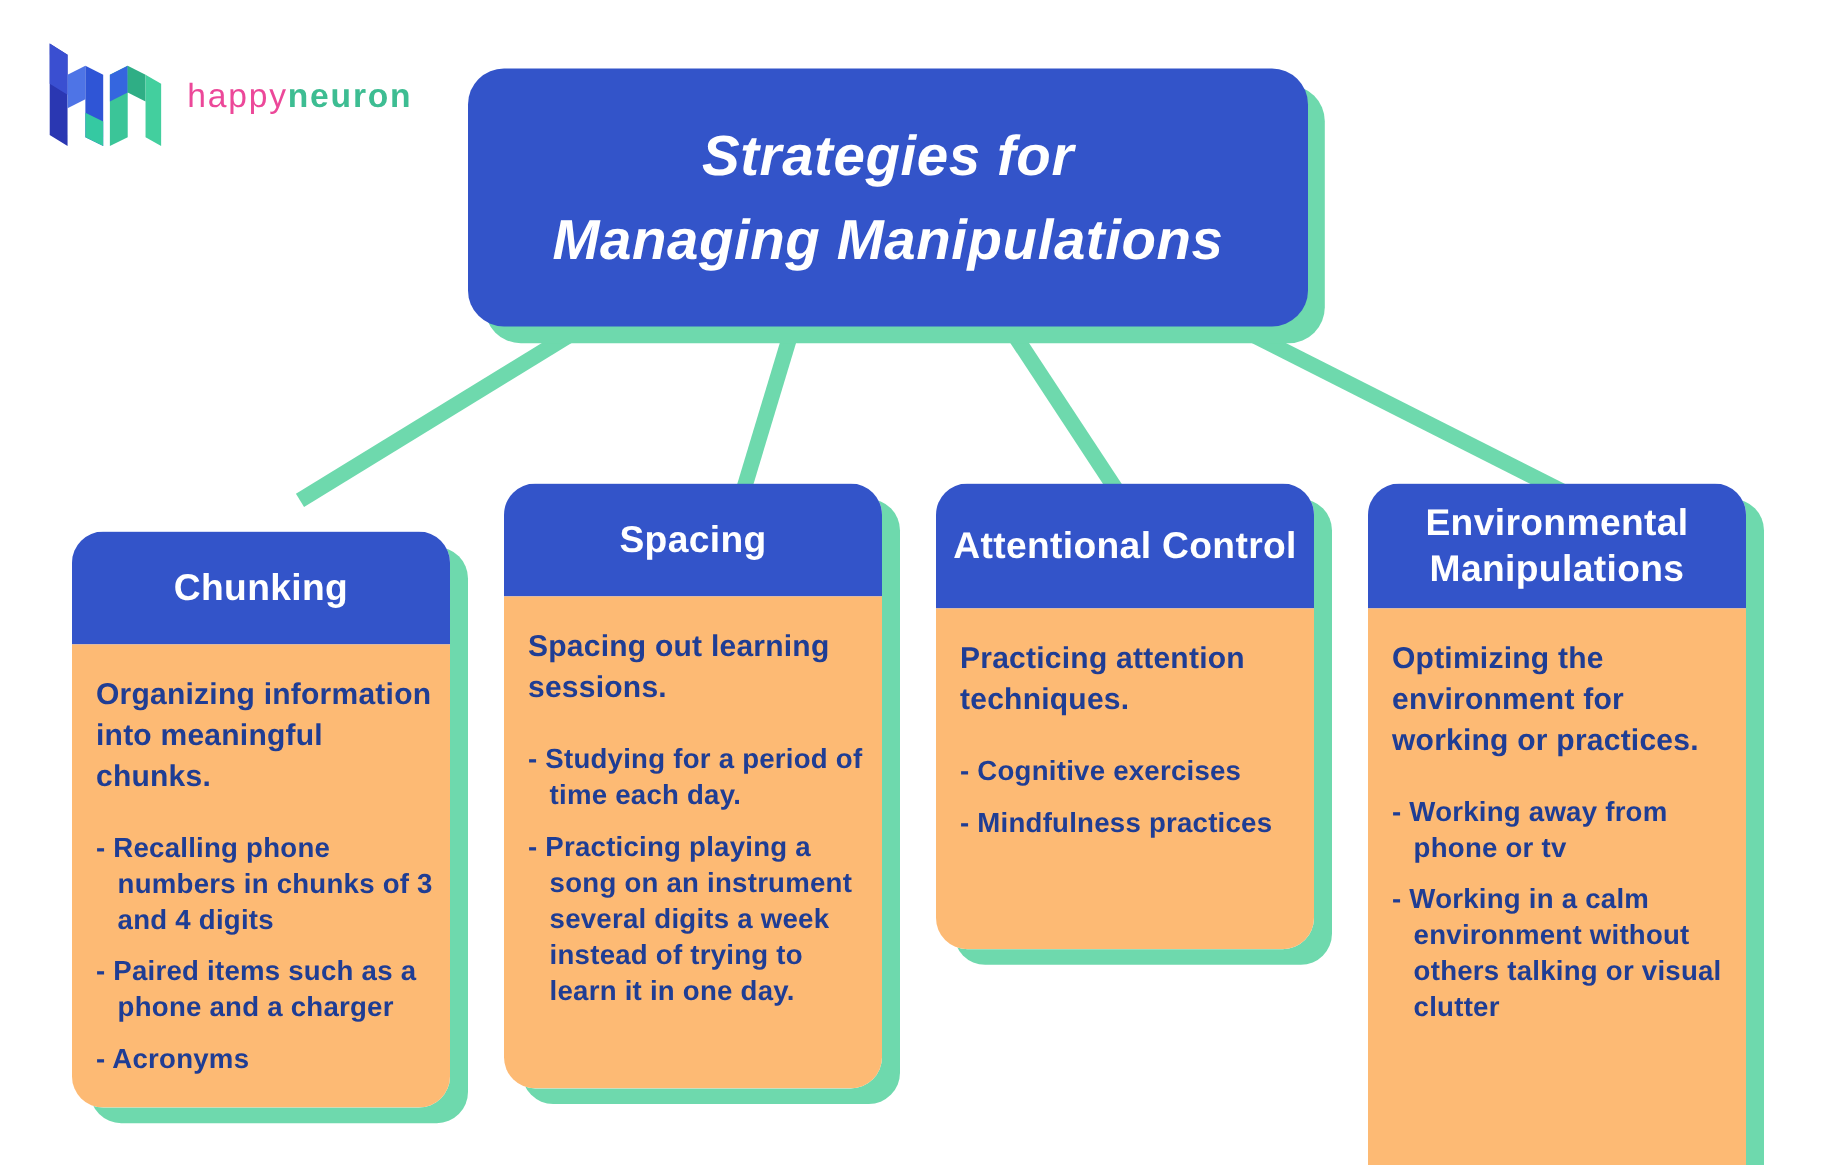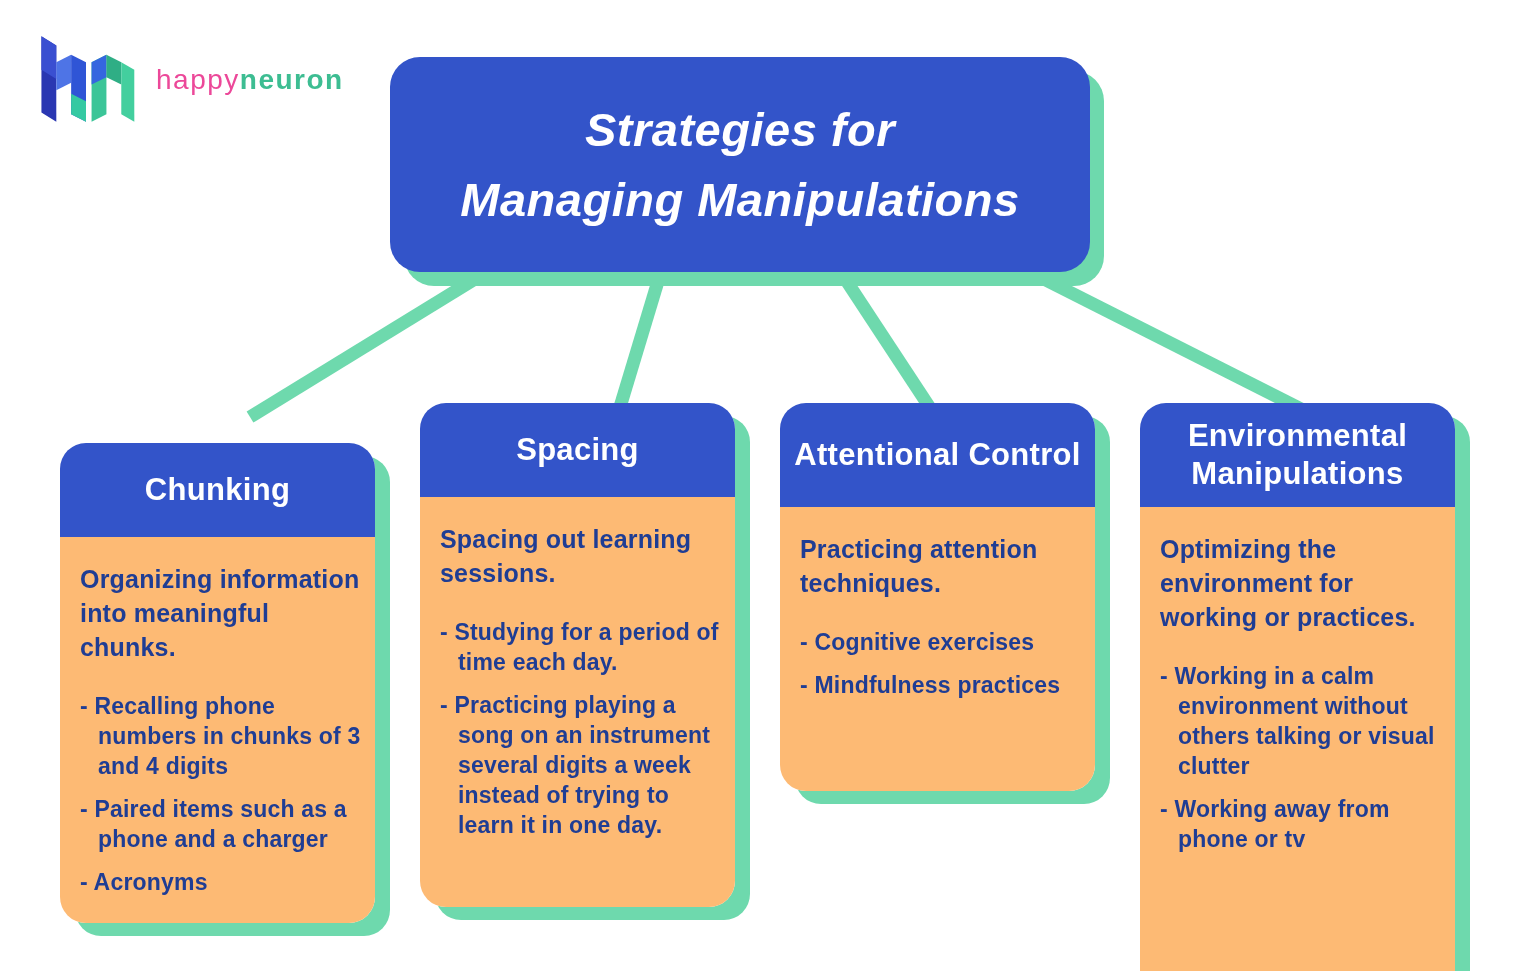--- a/index.html
+++ b/index.html
@@ -211,19 +211,19 @@
     </div>
   </article>
 
   <article class="card card-4">
     <div class="card-header">
       <h2>Environmental Manipulations</h2>
     </div>
     <div class="card-body">
       <p class="card-intro">Optimizing the environment for working or practices.</p>
       <ul class="card-bullets">
+        <li>- Working away from phone or tv</li>
         <li>- Working in a calm environment without others talking or visual clutter</li>
-        <li>- Working away from phone or tv</li>
       </ul>
     </div>
   </article>
 
 </div>
 
 </body></html>

